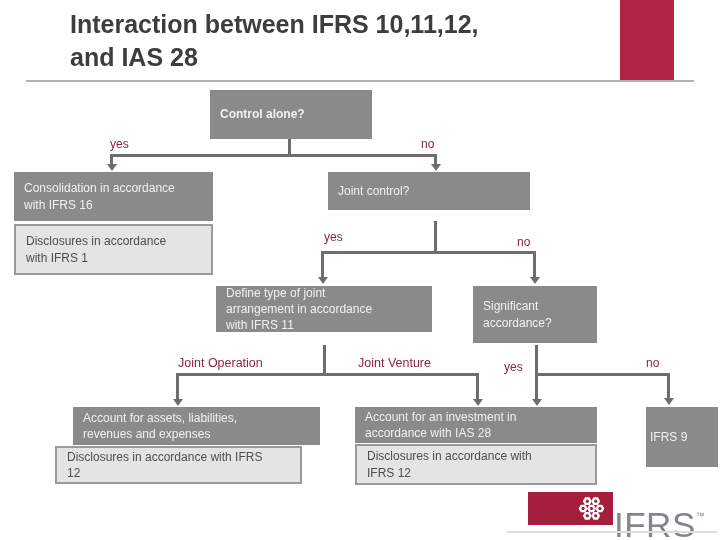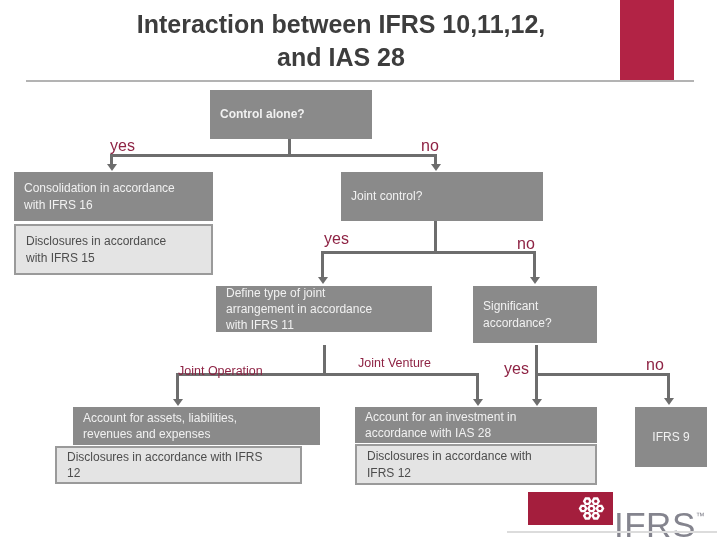--- a/index.html
+++ b/index.html
@@ -1,37 +1,37 @@
 <!DOCTYPE html>
 <html style="--box_gray: #8a8a8a; --box_text: #f1f1f1; --light_box_bg: #e4e4e4; --light_box_border: #9a9a9a; --light_box_text: #4d4d4d; --connector: #6d6d6d; --label_maroon: #8e2344; --title_text: #3d3d3d; --divider: #b3b3b3; --accent_bar: #b22345; --logo_red: #a41e3d; --logo_text: #84848e;"><head>
 <meta charset="utf-8">
 <style>
   html,body{margin:0;padding:0;background:#fff;}
   .slide{
     position:relative;width:720px;height:540px;background:#fff;overflow:hidden;
     font-family:"Liberation Sans", sans-serif;
   }
   .title{
-    position:absolute;left:61px;top:8px;width:560px;
-    font-size:25px;font-weight:bold;line-height:1.32;color:var(--title_text);text-align:center;
+    position:absolute;left:70px;top:8px;width:560px;
+    font-size:25px;font-weight:bold;line-height:1.32;color:var(--title_text);
   }
   .divider{position:absolute;left:26px;top:80px;width:668px;height:2px;background:var(--divider);}
   .accent-bar{position:absolute;left:620px;top:0;width:54px;height:80px;background:var(--accent_bar);}
 
   .box{
     position:absolute;display:flex;align-items:center;
     font-size:12px;line-height:1.35;white-space:pre-line;box-sizing:border-box;
     padding:8px 10px;
   }
   .dark{background:var(--box_gray);color:var(--box_text);}
   .light{background:var(--light_box_bg);color:var(--light_box_text);border:2px solid var(--light_box_border);}
   .bold{font-weight:bold;}
-  .center{justify-content:center;padding:0 4px;}
+  .center{justify-content:flex-start;padding:0 4px;margin-left:11px;}
 
-  .lbl{position:absolute;font-size:16px;color:var(--label_maroon);white-space:nowrap;}
+  .lbl{position:absolute;font-size:12px;color:var(--label_maroon);white-space:nowrap;}
   .lbl-big{font-size:12.5px;}
 
   .vl{position:absolute;width:3px;background:var(--connector);}
   .hl{position:absolute;height:3px;background:var(--connector);}
   .arr{
     position:absolute;width:0;height:0;
     border-left:5px solid transparent;border-right:5px solid transparent;
     border-top:7px solid var(--connector);
   }
 
@@ -61,22 +61,22 @@
   <div class="arr" style="left:107px;top:164px"></div>
   <div class="vl" style="left:434px;top:154px;height:12px"></div>
   <div class="arr" style="left:431px;top:164px"></div>
 
   <div class="lbl" style="left:110px;top:137px">yes</div>
   <div class="lbl" style="left:421px;top:137px">no</div>
 
   <div class="box dark" style="left:14px;top:172px;width:199px;height:49px"><span>Consolidation in accordance
 with IFRS 16</span></div>
   <div class="box light" style="left:14px;top:224px;width:199px;height:51px"><span>Disclosures in accordance
-with IFRS 15</span></div>
-  <div class="box dark" style="left:341px;top:172px;width:202px;height:49px"><span>Joint control?</span></div>
+with IFRS 1</span></div>
+  <div class="box dark" style="left:328px;top:172px;width:202px;height:38px"><span>Joint control?</span></div>
 
   <div class="vl" style="left:434px;top:221px;height:33px"></div>
   <div class="hl" style="left:321px;top:251px;width:215px"></div>
   <div class="vl" style="left:321px;top:251px;height:28px"></div>
   <div class="arr" style="left:318px;top:277px"></div>
   <div class="vl" style="left:533px;top:251px;height:28px"></div>
   <div class="arr" style="left:530px;top:277px"></div>
 
   <div class="lbl" style="left:324px;top:230px">yes</div>
   <div class="lbl" style="left:517px;top:235px">no</div>
@@ -93,21 +93,21 @@
   <div class="arr" style="left:173px;top:399px"></div>
   <div class="vl" style="left:476px;top:373px;height:28px"></div>
   <div class="arr" style="left:473px;top:399px"></div>
 
   <div class="vl" style="left:535px;top:345px;height:56px"></div>
   <div class="arr" style="left:532px;top:399px"></div>
   <div class="hl" style="left:535px;top:373px;width:135px"></div>
   <div class="vl" style="left:667px;top:373px;height:27px"></div>
   <div class="arr" style="left:664px;top:398px"></div>
 
-  <div class="lbl lbl-big" style="left:178px;top:364px">Joint Operation</div>
+  <div class="lbl lbl-big" style="left:178px;top:356px">Joint Operation</div>
   <div class="lbl lbl-big" style="left:358px;top:356px">Joint Venture</div>
   <div class="lbl" style="left:504px;top:360px">yes</div>
   <div class="lbl" style="left:646px;top:356px">no</div>
 
   <div class="box dark" style="left:73px;top:407px;width:247px;height:38px"><span>Account for assets, liabilities,
 revenues and expenses</span></div>
   <div class="box light" style="left:55px;top:446px;width:247px;height:38px"><span>Disclosures in accordance with IFRS
 12</span></div>
 
   <div class="box dark" style="left:355px;top:407px;width:242px;height:36px"><span>Account for an investment in

